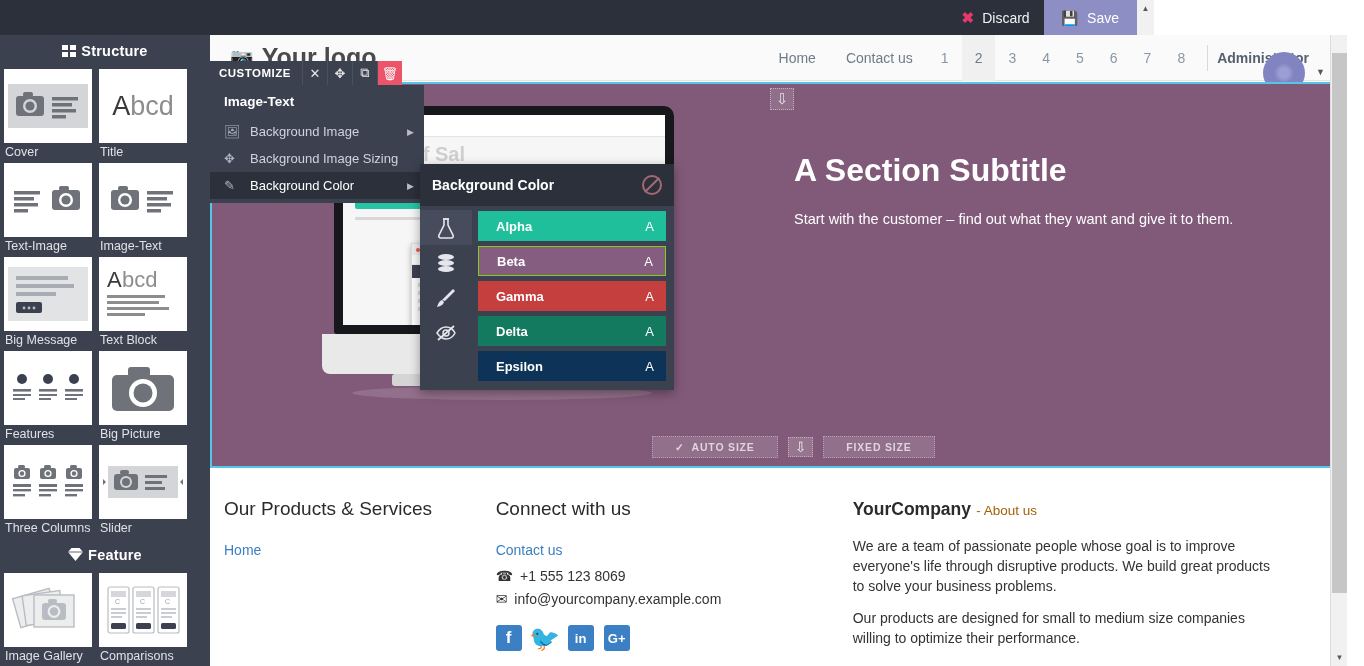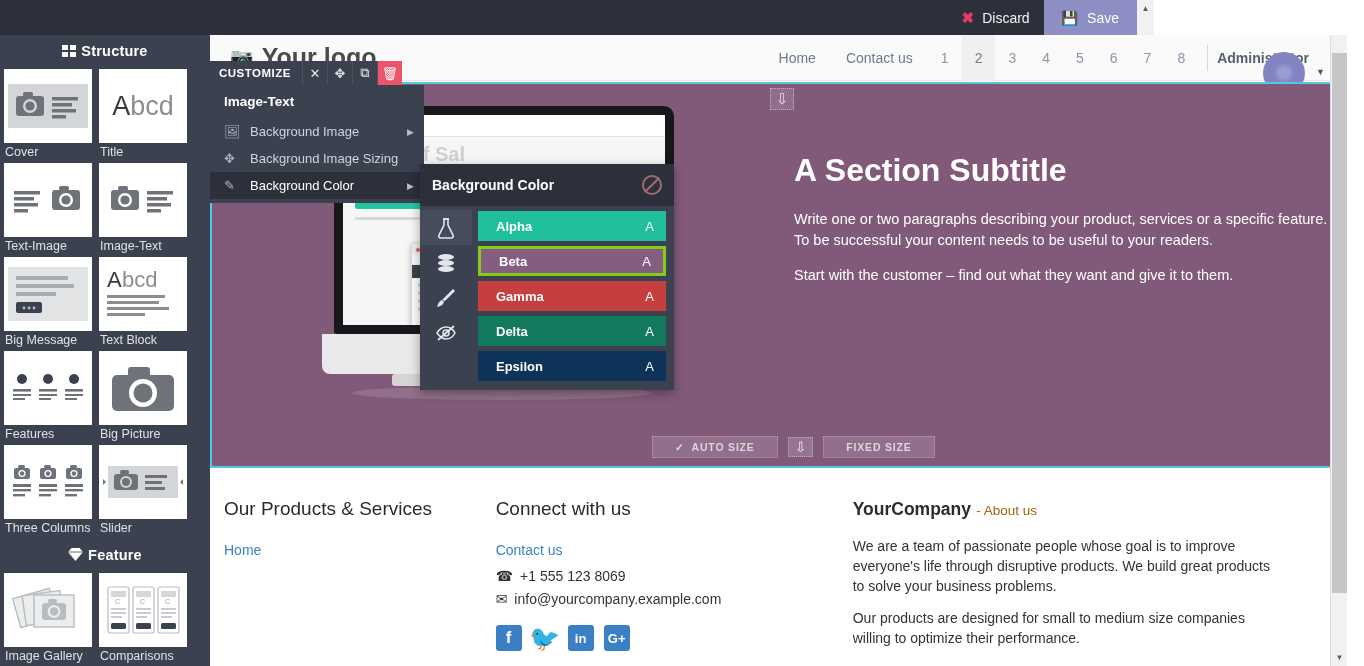--- a/index.html
+++ b/index.html
@@ -273,21 +273,21 @@
     color: #dfe2e8; font-size: 17px;
   }
   .bg-tab.active { background: #474c5c; }
   .bg-swatches { flex: 1; padding: 5px 8px 0 6px; }
   .sw {
     height: 30px; margin-bottom: 5px; display: flex; align-items: center;
     justify-content: space-between; padding: 0 12px 0 18px;
     color: #fff; font-size: 13px; font-weight: bold;
   }
   .sw .a { font-weight: normal; font-size: 13px; }
-  .sw.sel { border: 3px solid #84cc16; }
+  .sw.sel { border: 1px solid #84cc16; }
 </style>
 </head>
 <body>
 
 <div id="root">
 
   <div class="sidebar">
     <div class="sidebar-title">Add blocks</div>
     <div class="sidebar-scrollarea">
 
@@ -640,21 +640,20 @@
             </div>
           </div>
         </div>
         <div class="mon-stand"></div>
         <div class="mon-base"></div>
         <div class="mon-shadow"></div>
       </div>
 
       <div class="hero-text">
         <div class="hero-title">A Section Subtitle</div>
-        <div class="hero-p">Write one or two paragraphs describing your product, services or a specific feature. To be successful your content needs to be useful to your readers.</div>
         <div class="hero-p">Start with the customer – find out what they want and give it to them.</div>
       </div>
 
       <div class="size-toggles">
         <div class="size-btn">
           <span>✓</span>
           <span>AUTO SIZE</span>
         </div>
         <div class="size-arrow">⇩</div>
         <div class="size-btn">

